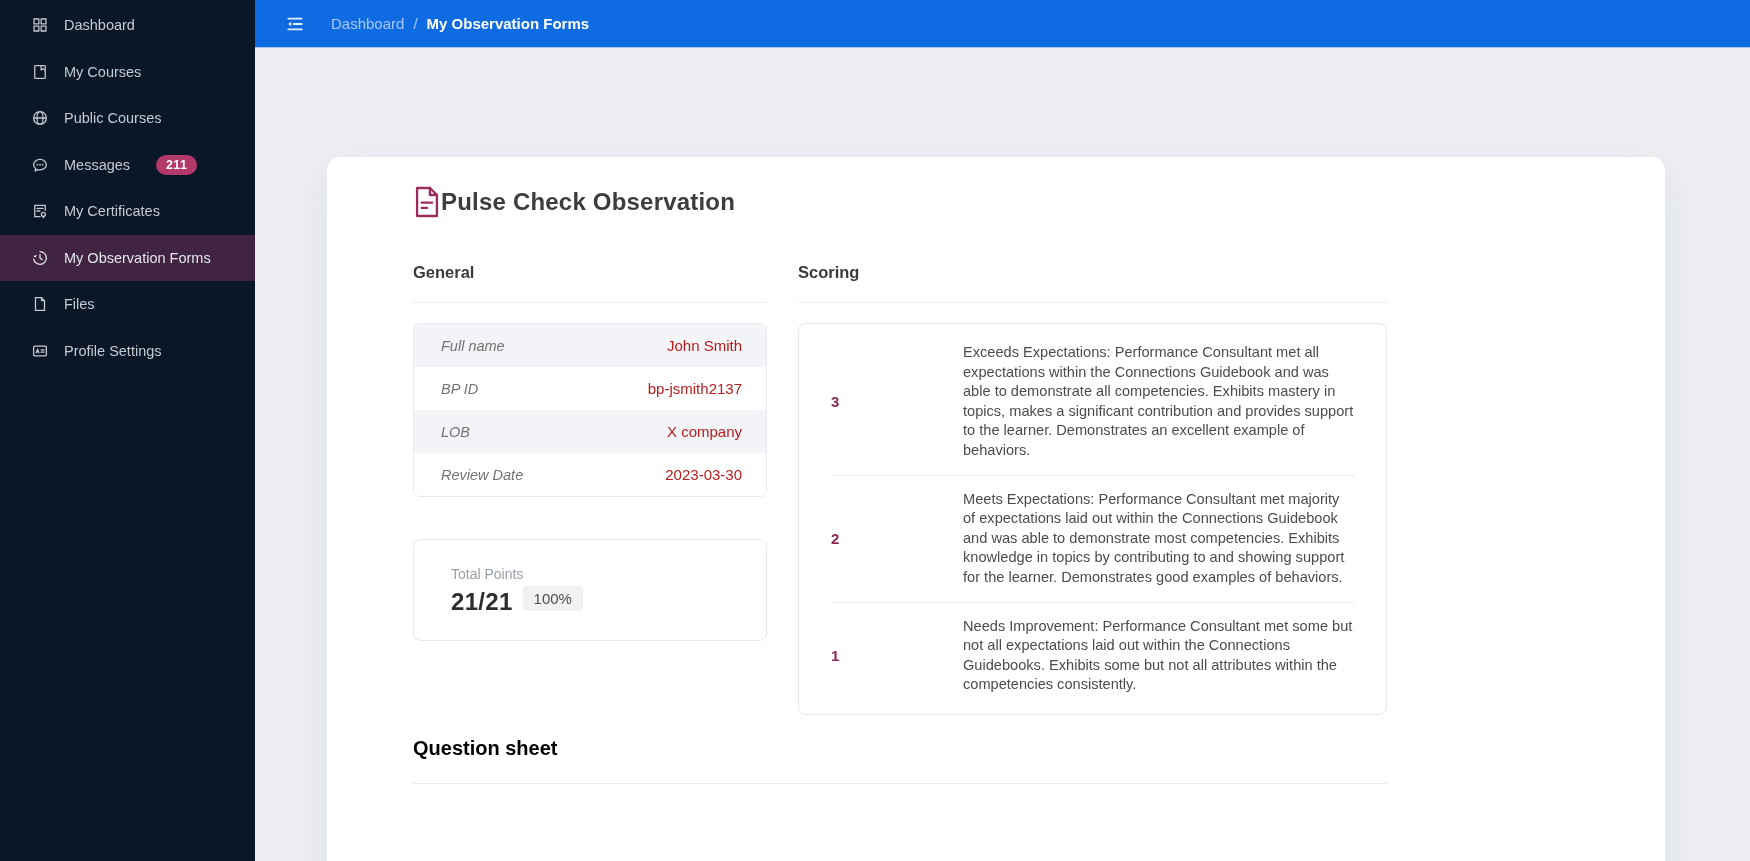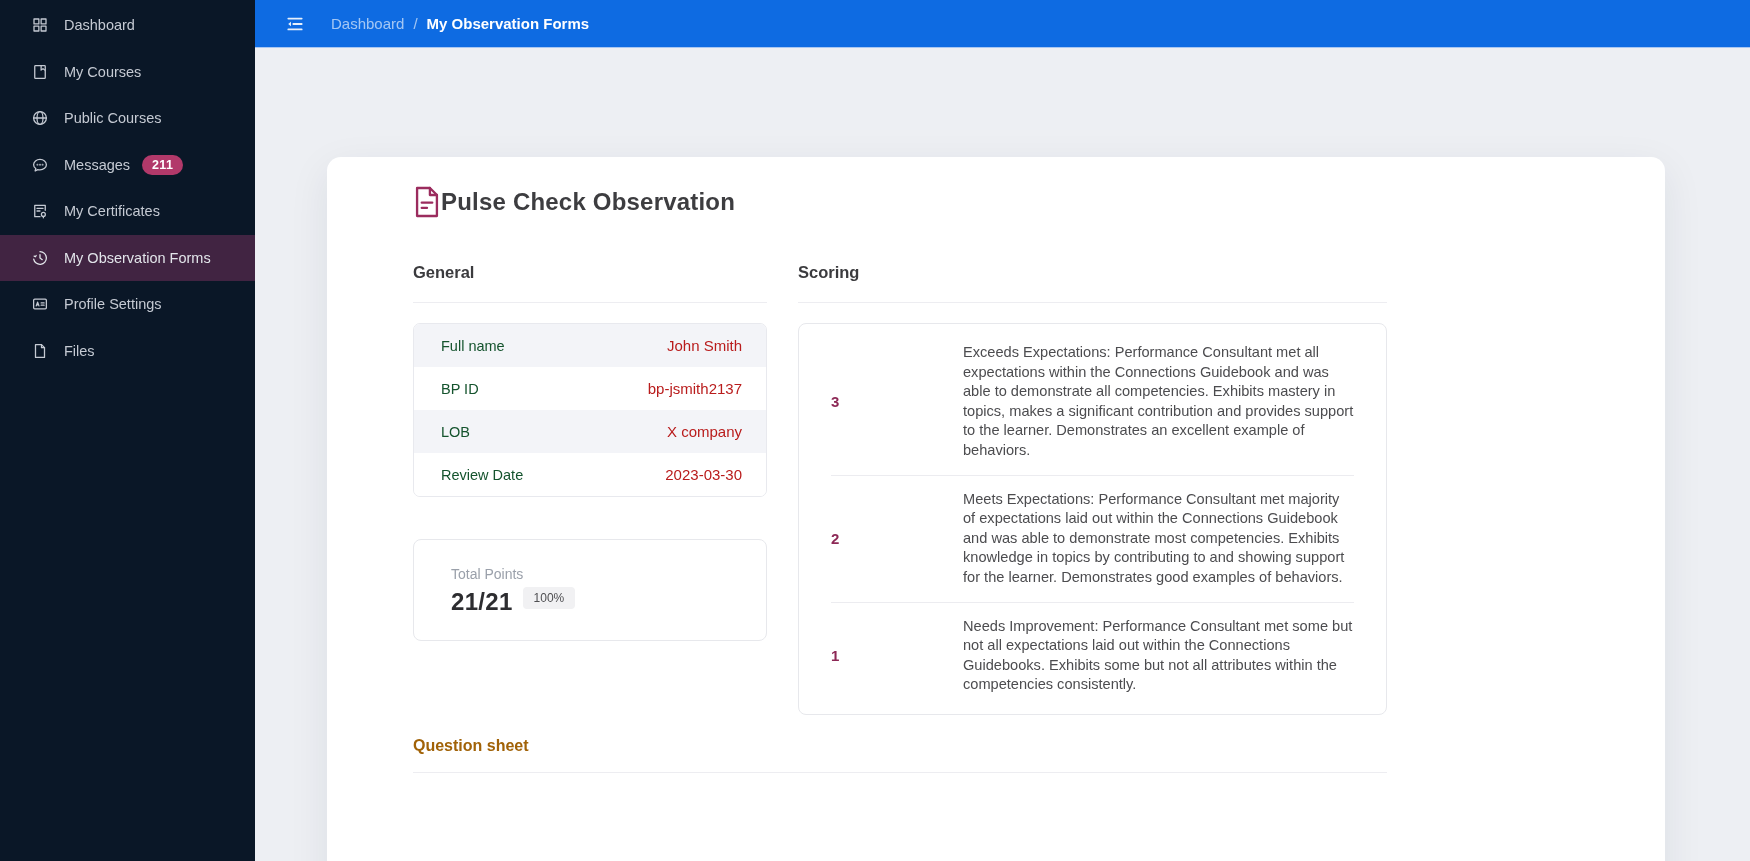--- a/index.html
+++ b/index.html
@@ -10,21 +10,21 @@
 
   
   .sidebar { width:255px; min-width:255px; height:100%; background:#0a1727; padding-top:2px; }
   .nav-item { display:flex; align-items:center; height:46.5px; padding-left:31px;
               color:#c5cad3; font-size:14.5px; cursor:pointer; }
   .nav-item.active { background:#412442; color:#e2e5ea; }
   .nav-item .nav-icon { width:18px; height:18px; margin-right:15px; flex:0 0 18px;
                         display:flex; align-items:center; justify-content:center; }
   .nav-item .nav-icon svg { width:18px; height:18px; stroke:currentColor; fill:none;
                             stroke-width:1.7; stroke-linecap:round; stroke-linejoin:round; }
-  .nav-badge { margin-left:12px; background:#b2396a; color:#fff; font-size:12.5px;
+  .nav-badge { margin-left:26px; background:#b2396a; color:#fff; font-size:12.5px;
                padding:3px 10px; border-radius:11px; font-weight:700; letter-spacing:.3px; }
 
   
   .main-col { flex:1; display:flex; flex-direction:column; height:100%; }
 
   .topbar { height:48px; background:#0e6be2; display:flex; align-items:center;
             padding-left:30px; border-bottom:1px solid #a9c7f2; }
   .fold-icon { width:20px; height:20px; margin-right:26px; cursor:pointer; }
   .fold-icon svg { width:20px; height:20px; stroke:rgba(255,255,255,.9); fill:rgba(255,255,255,.9);
                    stroke-width:2; stroke-linecap:round; }
@@ -50,43 +50,43 @@
   .col-right { width:589px; min-width:589px; }
 
   .section-heading { font-size:16.5px; font-weight:700; color:#3b3b3e;
                      padding-bottom:20px; border-bottom:1px solid #ededf1; }
 
   
   .info-table { margin-top:20px; border:1px solid #e8e9ee; border-radius:7px; overflow:hidden; }
   .info-row { display:flex; align-items:center; justify-content:space-between;
               height:43px; padding:0 24px 0 27px; background:#ffffff; }
   .info-row:nth-child(odd) { background:#f3f4f8; }
-  .info-label { color:#14532d; font-size:14.5px; }
+  .info-label { color:#737373; font-size:14.5px;font-style:italic; }
   .info-value { color:#b91c1c; font-size:15px; text-align:right; }
 
   
   .points-card { margin-top:42px; border:1px solid #e7e8ec; border-radius:8px;
                  padding:26px 0 24px 37px; }
   .points-label { color:#9aa0aa; font-size:14px; }
   .points-line { margin-top:6px; display:flex; align-items:center; }
   .points-value { font-size:24px; font-weight:700; color:#2d2d30; letter-spacing:.3px; }
-  .points-pct { margin-left:10px; background:#f1f1f3; color:#4f4f52; font-size:12px;
+  .points-pct { margin-left:10px; background:#f1f1f3; color:#4f4f52; font-size:15px;
                 padding:4px 11px; border-radius:4px; position:relative; top:-4px; }
 
   
   .scoring-card { margin-top:20px; border:1px solid #e7e8ec; border-radius:8px; padding:5px 0; }
   .score-row { display:flex; align-items:center; margin:0 32px; padding:14px 0;
                border-bottom:1px solid #ececf0; }
   .score-row:last-child { border-bottom:none; }
   .score-val { width:132px; min-width:132px; font-size:15px; font-weight:700; color:#8d2956; }
   .score-desc { flex:1; font-size:14.6px; line-height:19.6px; color:#4c4c4f; }
 
   
-  .qs-heading { margin-top:22px; width:974px; font-size:16px; font-weight:700;
-                color:#a16207; padding-bottom:17px; border-bottom:1px solid #ededf1; }
+  .qs-heading { margin-top:22px; width:974px; font-size:20px; font-weight:700;
+                color:#000000; padding-bottom:23px; border-bottom:1px solid #ededf1; }
 </style>
 </head>
 <body>
 
 <div class="app">
 
   <aside class="sidebar">
 
     <div class="nav-item">
       <span class="nav-icon">
@@ -150,36 +150,36 @@
             <path d="M12 7.5V12l3 2.2"></path>
             <path d="M4.2 9.5l1.7.9 1-1.7"></path>
           </svg>
       </span>
       <span>My Observation Forms</span>
     </div>
 
     <div class="nav-item">
       <span class="nav-icon">
         <svg viewBox="0 0 24 24">
+            <path d="M6 3.5h8l4 4v13H6z"></path>
+            <path d="M14 3.5v4h4"></path>
+          </svg>
+      </span>
+      <span>Files</span>
+    </div>
+
+    <div class="nav-item">
+      <span class="nav-icon">
+        <svg viewBox="0 0 24 24">
             <rect x="3.5" y="5.5" width="17" height="13" rx="1.5"></rect>
             <path d="M7 14.5l1.8-5 1.8 5M7.6 13h2.4"></path>
             <path d="M13.5 10.5h4M13.5 13.5h4"></path>
           </svg>
       </span>
       <span>Profile Settings</span>
-    </div>
-
-    <div class="nav-item">
-      <span class="nav-icon">
-        <svg viewBox="0 0 24 24">
-            <path d="M6 3.5h8l4 4v13H6z"></path>
-            <path d="M14 3.5v4h4"></path>
-          </svg>
-      </span>
-      <span>Files</span>
     </div>
 
   </aside>
 
   <div class="main-col">
 
     <header class="topbar">
       <span class="fold-icon">
         <svg viewBox="0 0 24 24" fill="none">
             <path d="M4 5.5h16M10 12h10M4 18.5h16" stroke-width="2.2"></path>

